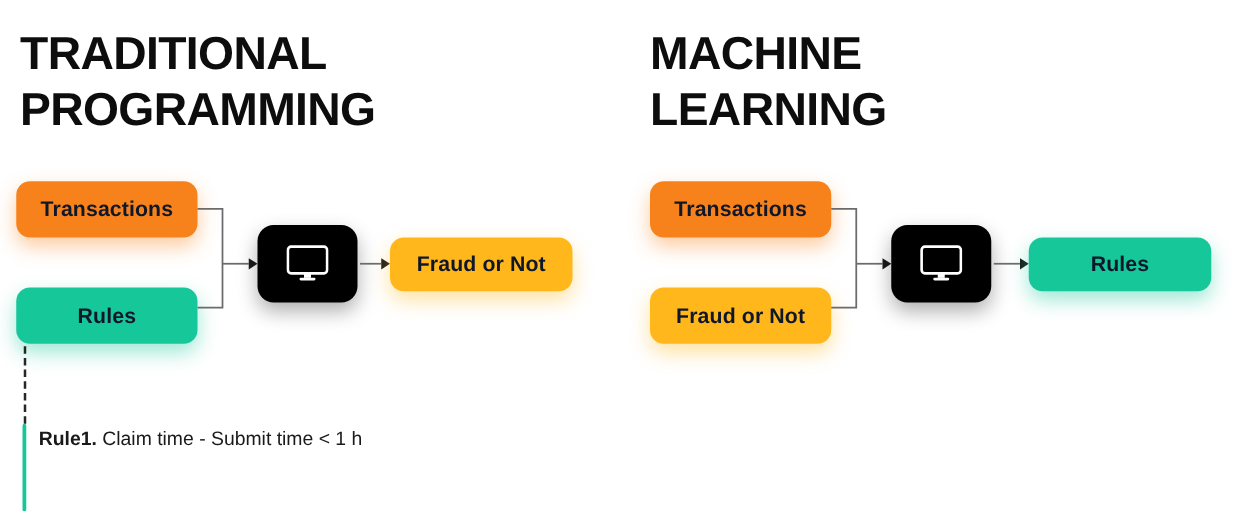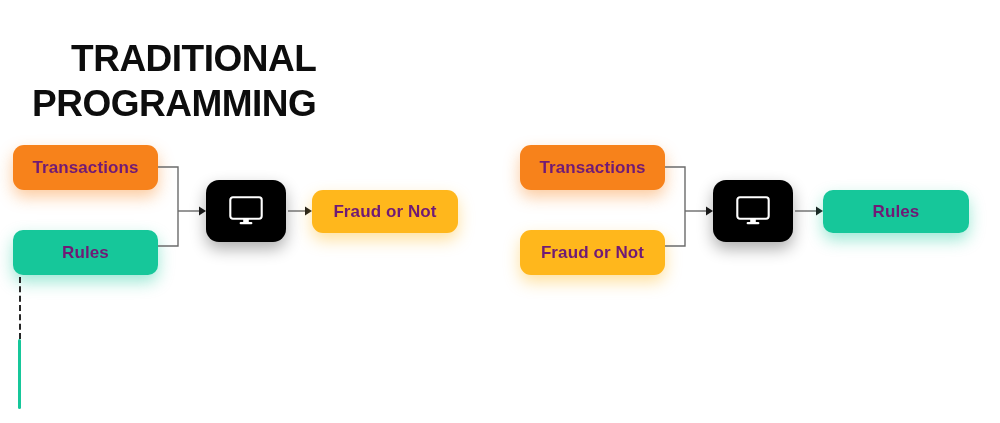--- a/index.html
+++ b/index.html
@@ -23,53 +23,51 @@
   .section-title {
     position: absolute;
     font-family: "Liberation Sans", sans-serif;
     font-weight: 700;
     font-size: 37px;
     line-height: 45px;
     letter-spacing: -0.5px;
     color: #0d0d0d;
     text-transform: uppercase;
     white-space: pre-line;
-    margin: 16px;
-    text-align: right;
+    margin: 0;
   }
   #title-left  { left: 16px;  top: 20px; }
   #title-right { left: 520px; top: 20px; }
 
   
   .node-box {
     position: absolute;
     display: flex;
     align-items: center;
     justify-content: center;
     border-radius: 11px;
     box-sizing: border-box;
     padding: 0 10px;
   }
   .node-box .node-label {
     font-family: "Liberation Sans", sans-serif;
     font-weight: 700;
     font-size: 17px;
     line-height: 20px;
-    color: #701a75;
+    color: #0f172a;
     letter-spacing: 0.1px;
     white-space: nowrap;
   }
   .box-orange {
     background: #f7821b;
     box-shadow: 0 7px 16px rgba(247,130,27,0.42);
   }
   .box-green {
     background: #16c79a;
     box-shadow: 0 7px 16px rgba(22,199,154,0.42);
-    border-radius: 10px;
   }
   .box-amber {
     background: #ffb71c;
     box-shadow: 0 7px 16px rgba(255,183,28,0.42);
   }
 
   
   .processor {
     position: absolute;
     width: 80px;
@@ -172,22 +170,27 @@
 
   <div class="node-box box-amber" style="left:312px; top:190px; width:146px; height:43px;">
     <span class="node-label">Fraud or Not</span>
   </div>
 
   <div id="rules-dashed"></div>
 
   <div id="rules-bar"></div>
 
   <div id="rules-list">
-  </div>
-
+    <div class="rule-line">
+      <span class="rule-key">Rule1.</span><span class="rule-text"> Claim time - Submit time &lt; 1 h</span>
+    </div>
+  </div>
+
+  <h1 id="title-right" class="section-title">MACHINE
+LEARNING</h1>
 
   <div class="node-box box-orange" style="left:520px; top:145px; width:145px; height:45px;">
     <span class="node-label">Transactions</span>
   </div>
 
   <div class="node-box box-amber" style="left:520px; top:230px; width:145px; height:45px;">
     <span class="node-label">Fraud or Not</span>
   </div>
 
   <svg class="conn" style="left:0px; top:0px; width:1000px; height:423px;">

